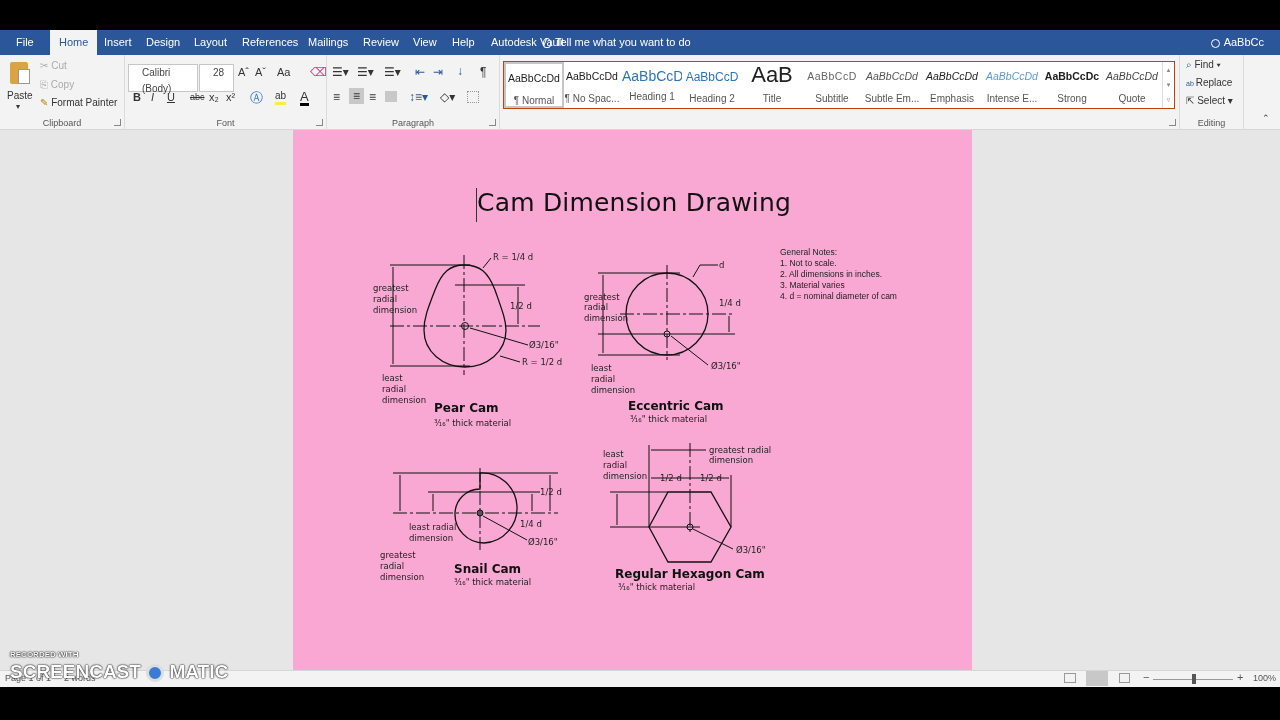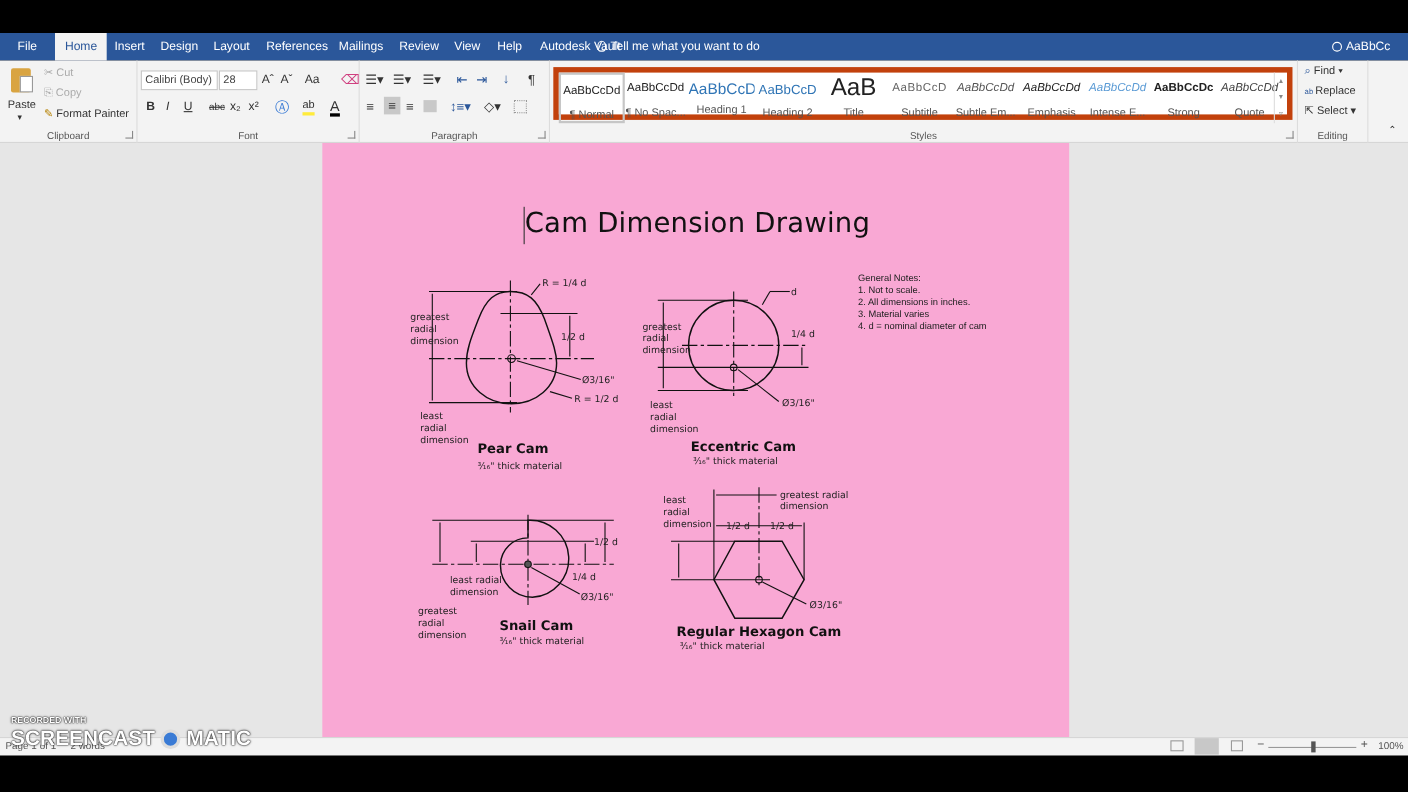--- a/index.html
+++ b/index.html
@@ -9,22 +9,22 @@
   .tab { position: absolute; top: 0; height: 25px; line-height: 24px; padding: 0 8px; color: #fff; cursor: pointer; }
   .tab.active { background: #f3f3f3; color: #2b579a; }
   .tellme { position: absolute; left: 543px; top: 0; height: 25px; line-height: 24px; color: #fff; }
   .share { position: absolute; right: 16px; top: 0; height: 25px; line-height: 24px; color: #fff; }
   .ribbon { position: absolute; left: 0; top: 55px; width: 1280px; height: 75px; background: #f3f3f3; border-bottom: 1px solid #d6d6d6; font-size: 10px; color: #444; }
   .group { position: absolute; top: 0; height: 75px; border-right: 1px solid #dcdcdc; }
   .group-label { position: absolute; bottom: 2px; left: 0; right: 0; text-align: center; font-size: 9px; color: #555; }
   .launcher { position: absolute; right: 3px; bottom: 4px; width: 7px; height: 7px; border-right: 1px solid #888; border-bottom: 1px solid #888; }
   .rb { position: absolute; font-size: 10px; color: #333; white-space: nowrap; }
   .rb.dim { color: #aaa; }
-  .combo { position: absolute; height: 18px; border: 1px solid #c6c6c6; background: #fff; font-size: 10px; line-height: 16px; padding-left: 3px; color: #444; }
-  .styles-box { position: absolute; left: 503px; top: 6px; width: 672px; height: 48px; background: #fff; border: 5px solid #c2410c; }
+  .combo { position: absolute; height: 28px; border: 1px solid #c6c6c6; background: #fff; font-size: 10px; line-height: 16px; padding-left: 13px; color: #444; }
+  .styles-box { position: absolute; left: 503px; top: 6px; width: 672px; height: 48px; background: #fff; border: 1px solid #c2410c; }
   .style-item { position: absolute; top: 0; width: 60px; height: 46px; text-align: center; }
   .style-item.selected { border: 2px solid #c6c6c6; }
   .style-prev { display: block; margin-top: 8px; height: 16px; font-size: 10.5px; white-space: nowrap; overflow: hidden; color: #222; }
   .style-name { display: block; margin-top: 7px; font-size: 10px; color: #555; white-space: nowrap; }
   .canvas { position: absolute; left: 0; top: 130px; width: 1280px; height: 540px; background: #e6e6e6; }
   .page { position: absolute; left: 293px; top: 130px; width: 679px; height: 540px; background: #f9a8d4; }
   .doc-title { position: absolute; left: 184px; top: 58px; font-family: "DejaVu Sans", sans-serif; font-size: 25px; color: #111; letter-spacing: 0.2px; }
   .cursor { position: absolute; left: 183px; top: 58px; width: 1px; height: 34px; background: #333; }
   .notes { position: absolute; left: 487px; top: 117px; font-size: 8.5px; line-height: 11px; color: #222; }
   .drawing { position: absolute; left: 0; top: 0; }
@@ -107,21 +107,20 @@
     <div class="rb" style="left:42px;top:35px;font-size:12px">≡</div>
     <div class="rb" style="left:58px;top:36px;width:12px;height:11px;background:#c8c8c8"></div>
     <div class="rb" style="left:82px;top:35px;font-size:12px;color:#2b579a">↕≡▾</div>
     <div class="rb" style="left:113px;top:35px;font-size:12px">◇▾</div>
     <div class="rb" style="left:140px;top:36px;width:12px;height:12px;border:1px dotted #999"></div>
     <div class="group-label">Paragraph</div>
     <div class="launcher"></div>
   </div>
 
   <div class="group" style="left:500px;width:680px">
-    <div class="group-label">Styles</div>
     <div class="launcher"></div>
   </div>
   <div class="styles-box">
     <div class="style-item selected" style="left:0">
         <span class="style-prev">AaBbCcDd</span>
         <span class="style-name">¶ Normal</span>
       </div>
     <div class="style-item" style="left:58px">
         <span class="style-prev">AaBbCcDd</span>
         <span class="style-name">¶ No Spac...</span>

